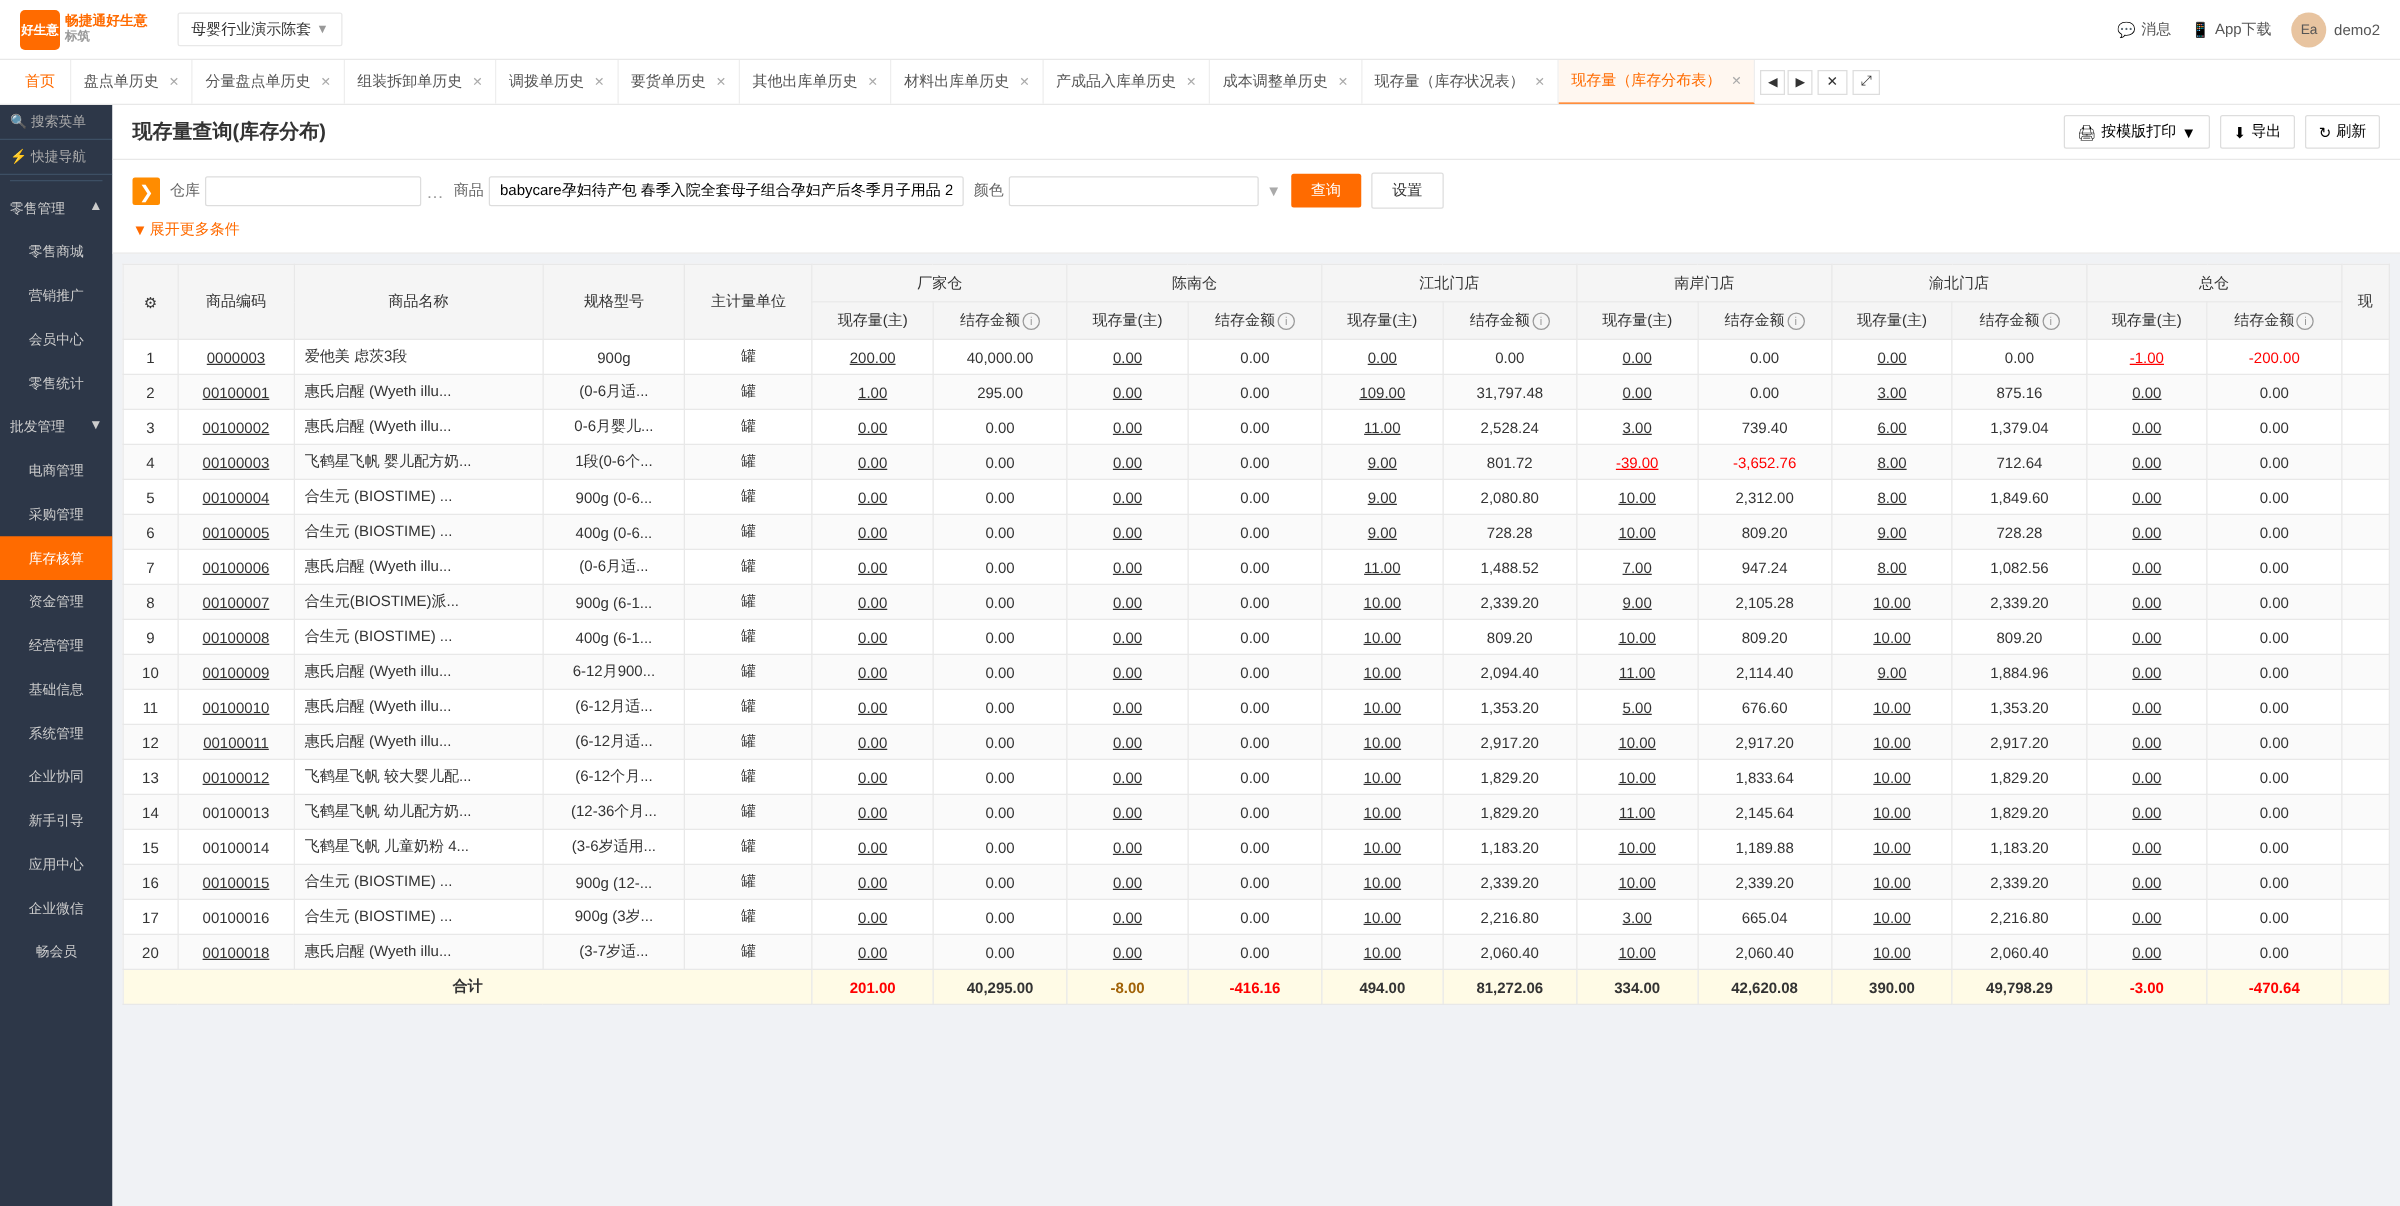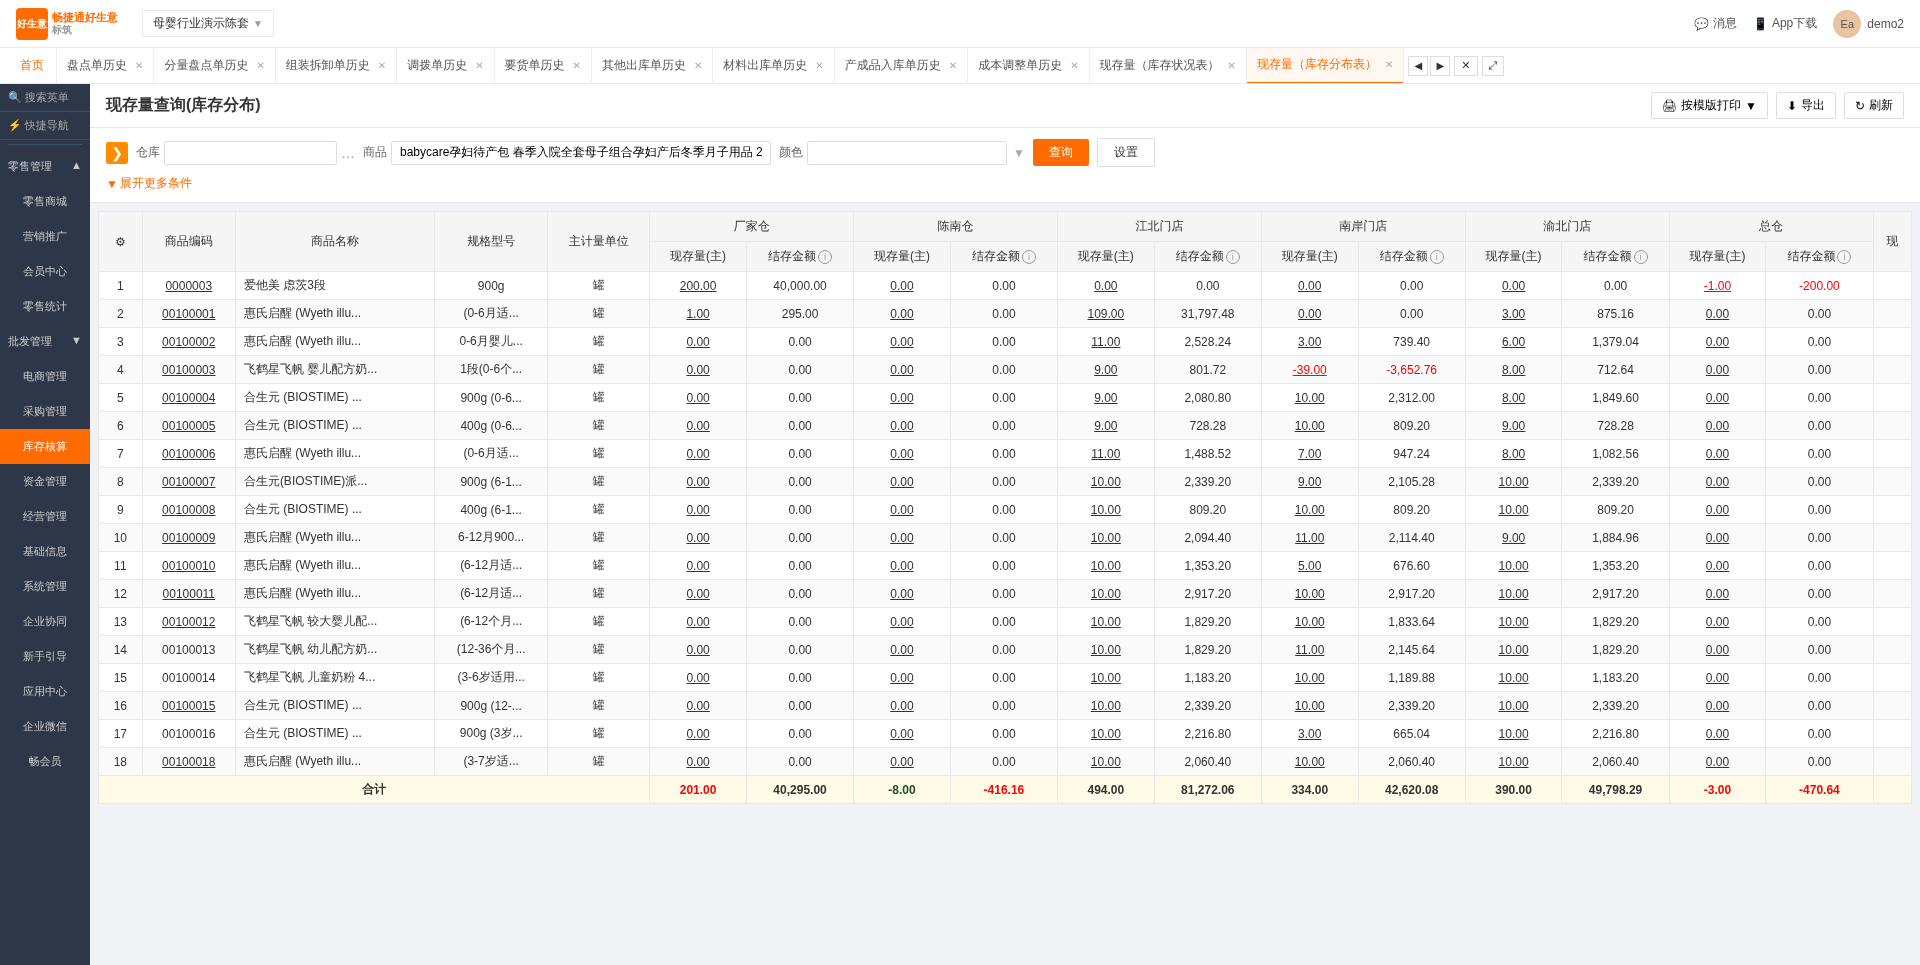--- a/index.html
+++ b/index.html
@@ -582,21 +582,21 @@
               <td style="">2,216.80</td>
               <td style="text-decoration: underline; cursor: pointer;">3.00</td>
               <td style="">665.04</td>
               <td style="text-decoration: underline; cursor: pointer;">10.00</td>
               <td style="">2,216.80</td>
               <td style="text-decoration: underline; cursor: pointer;">0.00</td>
               <td style="">0.00</td>
               <td style=""></td>
             </tr>
             <tr style="background: rgb(250, 250, 250);">
-              <td style="">18</td>
+              <td style="">20</td>
               <td style="text-decoration: underline; cursor: pointer;">00100018</td>
               <td style="text-align: left;">惠氏启醒 (Wyeth illu...</td>
               <td style="">(3-7岁适...</td>
               <td style="">罐</td>
               <td style="text-decoration: underline; cursor: pointer;">0.00</td>
               <td style="">0.00</td>
               <td style="text-decoration: underline; cursor: pointer;">0.00</td>
               <td style="">0.00</td>
               <td style="text-decoration: underline; cursor: pointer;">10.00</td>
               <td style="">2,060.40</td>
@@ -607,21 +607,21 @@
               <td style="text-decoration: underline; cursor: pointer;">0.00</td>
               <td style="">0.00</td>
               <td style=""></td>
             </tr>
           </tbody>
         <tfoot>
           <tr class="total-row">
             <td colspan="5">合计</td>
             <td style="color:#f00;">201.00</td>
             <td>40,295.00</td>
-            <td style="color:#14532d;">-8.00</td>
+            <td style="color:#a16207;">-8.00</td>
             <td style="color:#f00;">-416.16</td>
             <td>494.00</td>
             <td>81,272.06</td>
             <td>334.00</td>
             <td>42,620.08</td>
             <td>390.00</td>
             <td>49,798.29</td>
             <td style="color:#f00;">-3.00</td>
             <td style="color:#f00;">-470.64</td>
             <td></td>

